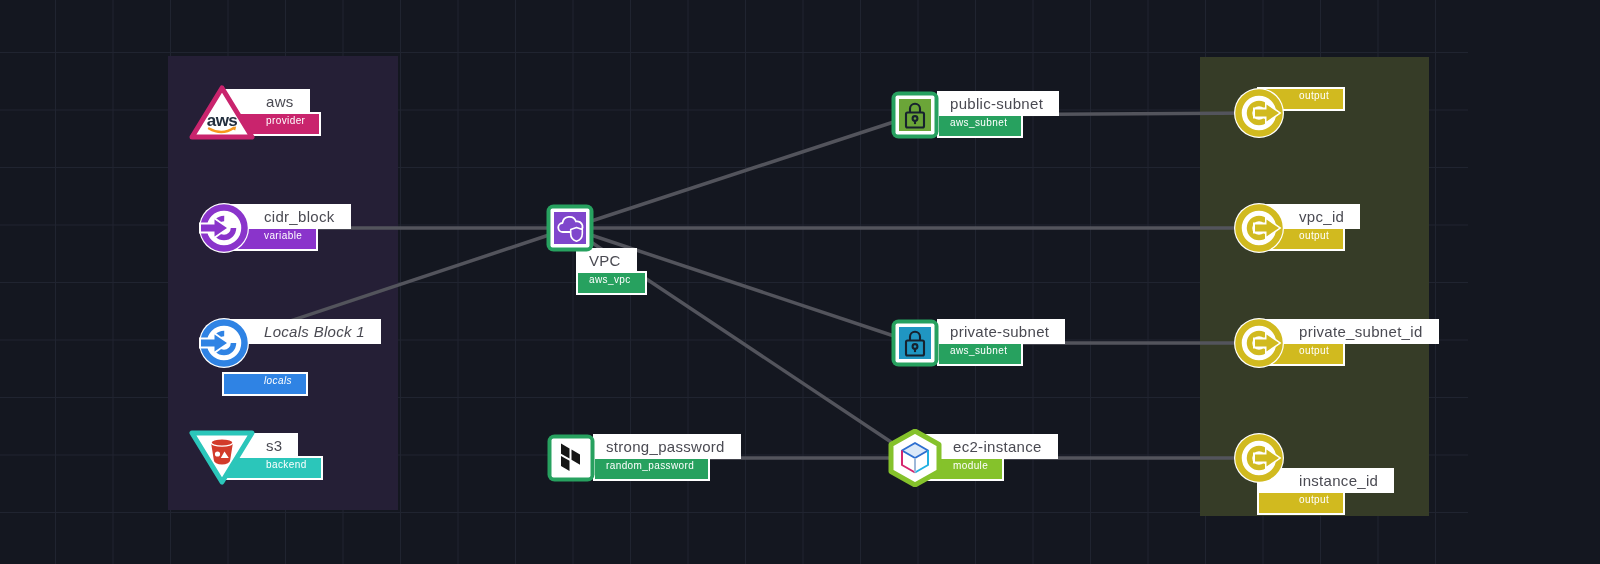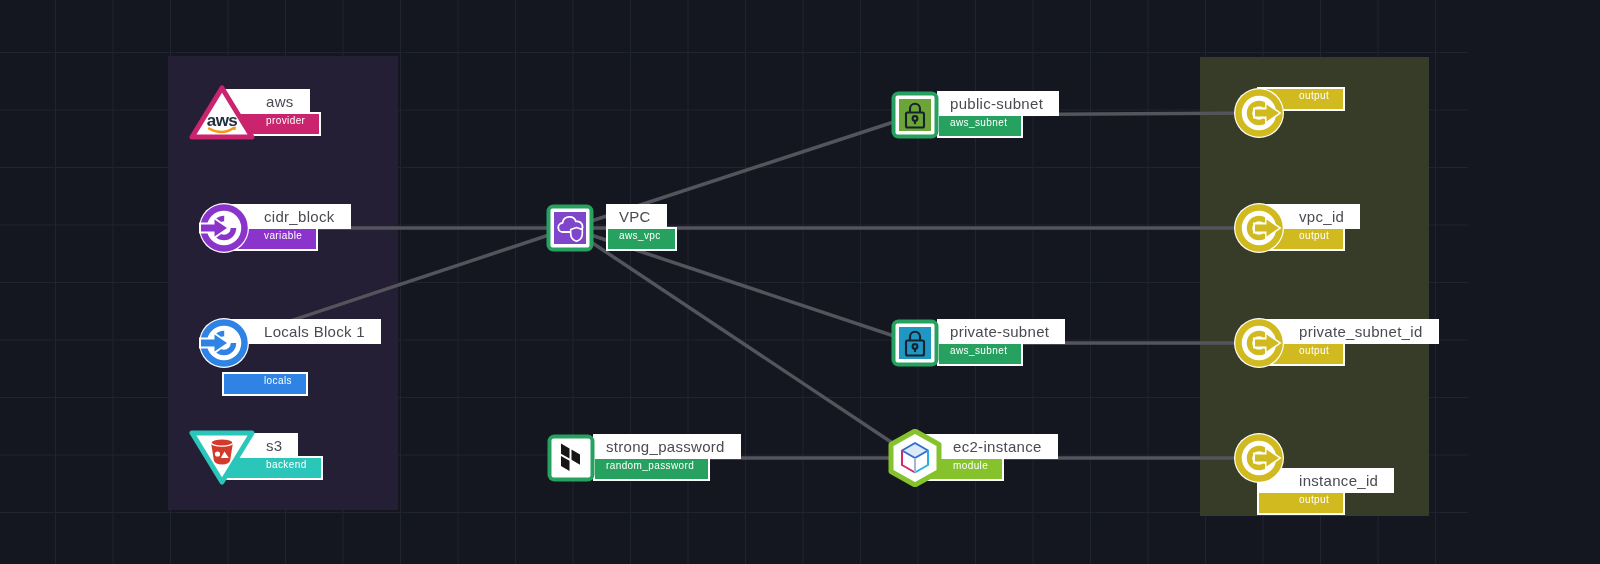--- a/index.html
+++ b/index.html
@@ -68,21 +68,21 @@
         </div>
         <div class="icon"><svg width="50" height="50" viewBox="0 0 50 50">
     <circle cx="25" cy="25" r="25" fill="#fff"></circle>
     <circle cx="25" cy="25" r="20.5" fill="none" stroke="#8a34cb" stroke-width="6.5"></circle>
     <circle cx="25" cy="25" r="9.5" fill="none" stroke="#8a34cb" stroke-width="5.5" stroke-dasharray="44.7 15" stroke-dashoffset="0"></circle>
     <polygon points="0,19.5 14,19.5 14,13 30.5,25 14,37 14,30.5 0,30.5" fill="#fff"></polygon>
     <polygon points="2,21.5 15.5,21.5 15.5,16.5 28,25 15.5,33.5 15.5,28.5 2,28.5" fill="#8a34cb"></polygon>
   </svg></div>
       </div>
       <div class="node" style="left: 224px; top: 343px;">
-        <div class="label" style="left: -2px;">
+        <div class="label" style="left: -2px; font-style: italic;">
           <div class="row row-name" style="padding-left: 40px;">Locals Block 1</div>
           <div class="row row-type" style="padding-left: 40px; background: rgb(47, 131, 228); margin-top: 28px;">locals</div>
         </div>
         <div class="icon"><svg width="50" height="50" viewBox="0 0 50 50">
     <circle cx="25" cy="25" r="25" fill="#fff"></circle>
     <circle cx="25" cy="25" r="20.5" fill="none" stroke="#2f83e4" stroke-width="6.5"></circle>
     <circle cx="25" cy="25" r="9.5" fill="none" stroke="#2f83e4" stroke-width="5.5" stroke-dasharray="44.7 15" stroke-dashoffset="0"></circle>
     <polygon points="0,19.5 14,19.5 14,13 30.5,25 14,37 14,30.5 0,30.5" fill="#fff"></polygon>
     <polygon points="2,21.5 15.5,21.5 15.5,16.5 28,25 15.5,33.5 15.5,28.5 2,28.5" fill="#2f83e4"></polygon>
   </svg></div>
@@ -94,21 +94,21 @@
         </div>
         <div class="icon"><svg width="66" height="56" viewBox="0 0 66 56">
     <polygon points="3,4 63,4 33,53" fill="#fff" stroke="#2bc6ba" stroke-width="5" stroke-linejoin="round"></polygon>
     <path d="M22,13.5 h22 l-2.8,17.5 a8.2,4.6 0 0 1 -16.4,0 z" fill="#d23b2b"></path>
     <ellipse cx="33" cy="13.5" rx="11" ry="3.6" fill="#d23b2b" stroke="#fff" stroke-width="1.4"></ellipse>
     <circle cx="28.5" cy="25" r="2.6" fill="#fff"></circle>
     <polygon points="35.5,22.5 39.8,29 31.8,29" fill="#fff"></polygon>
   </svg></div>
       </div>
       <div class="node" style="left: 570px; top: 228px;">
-        <div class="label" style="left: 36px;">
+        <div class="label" style="left: 6px; margin-top: 44px;">
           <div class="row row-name" style="padding-left: 11px;">VPC</div>
           <div class="row row-type" style="padding-left: 11px; background: rgb(39, 161, 95);">aws_vpc</div>
         </div>
         <div class="icon"><svg width="48" height="48" viewBox="0 0 48 48">
     <rect x="0.5" y="0.5" width="47" height="47" rx="7" fill="#27a15f"></rect>
     <rect x="4.5" y="4.5" width="39" height="39" rx="2" fill="#fff"></rect>
     <rect x="8" y="8" width="32" height="32" fill="#7f46cc"></rect>
     <path d="M32.5,28 h-15.5 a4.5,4.5 0 0 1 -0.5,-9 a7,7 0 0 1 13.5,-1.5 a5,5 0 0 1 2.5,10.3" fill="none" stroke="#fff" stroke-width="1.8" stroke-linejoin="round" stroke-linecap="round"></path>
          <path d="M30.5,23.5 l5.8,2 v4.2 c0,3.9 -2.5,6.4 -5.8,7.6 c-3.3,-1.2 -5.8,-3.7 -5.8,-7.6 v-4.2 z" fill="#7f46cc" stroke="#fff" stroke-width="1.6" stroke-linejoin="round"></path>
   </svg></div>

